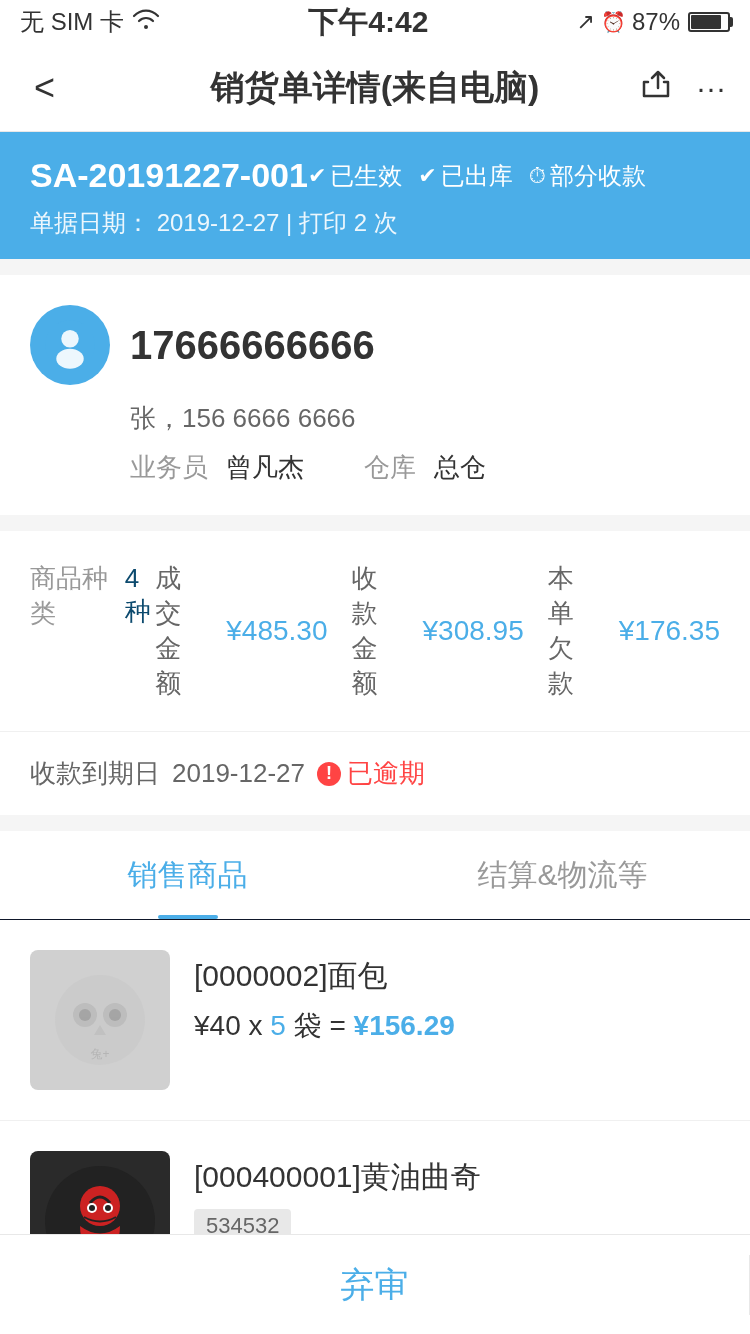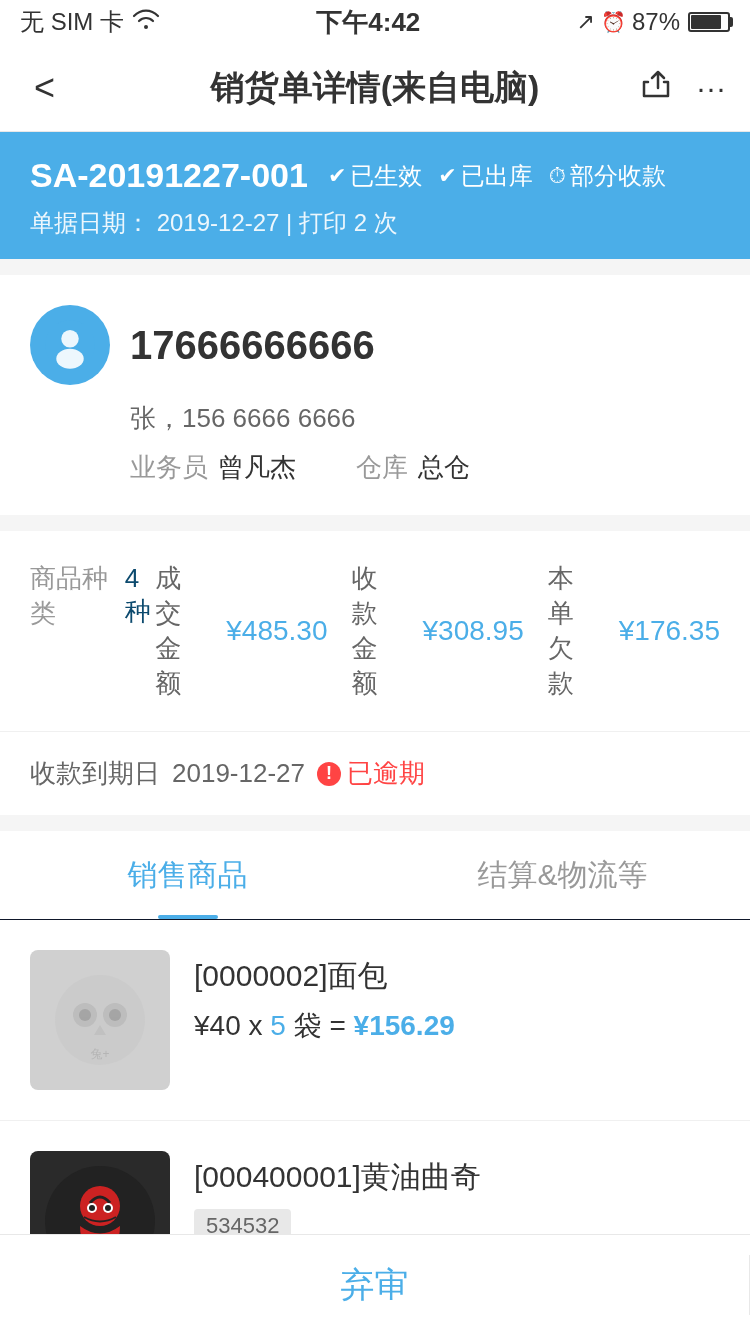--- a/index.html
+++ b/index.html
@@ -18,21 +18,21 @@
       background: #fff;
       height: 44px;
       display: flex;
       align-items: center;
       justify-content: space-between;
       padding: 0 20px;
       font-size: 24px;
       font-weight: 500;
     }
     .status-left { display: flex; align-items: center; gap: 8px; }
-    .status-center { font-weight: 600; font-size: 26px; }
+    .status-center { font-weight: 600; font-size: 30px; }
     .status-right { display: flex; align-items: center; gap: 6px; }
     .battery-block {
       display: inline-block;
       width: 42px; height: 20px;
       border: 2px solid #333;
       border-radius: 3px;
       position: relative;
       margin-left: 2px;
     }
     .battery-block::after {
@@ -90,21 +90,20 @@
 
     
     .order-header {
       background: #4BAEE8;
       padding: 24px 30px 20px;
       color: #fff;
     }
     .order-id-row {
       display: flex;
       align-items: center;
-      gap: 20px;
       margin-bottom: 12px;
     }
     .order-id {
       font-size: 34px;
       font-weight: 700;
       color: #fff;
     }
     .status-badges {
       display: flex;
       align-items: center;
@@ -159,21 +158,21 @@
     }
     .customer-info-row {
       display: flex;
       align-items: center;
       margin-left: 100px;
       gap: 60px;
     }
     .info-item {
       display: flex;
       align-items: flex-start;
-      gap: 10px;
+      gap: 18px;
     }
     .info-label {
       font-size: 26px;
       color: #999;
     }
     .info-value {
       font-size: 26px;
       color: #333;
     }
 

